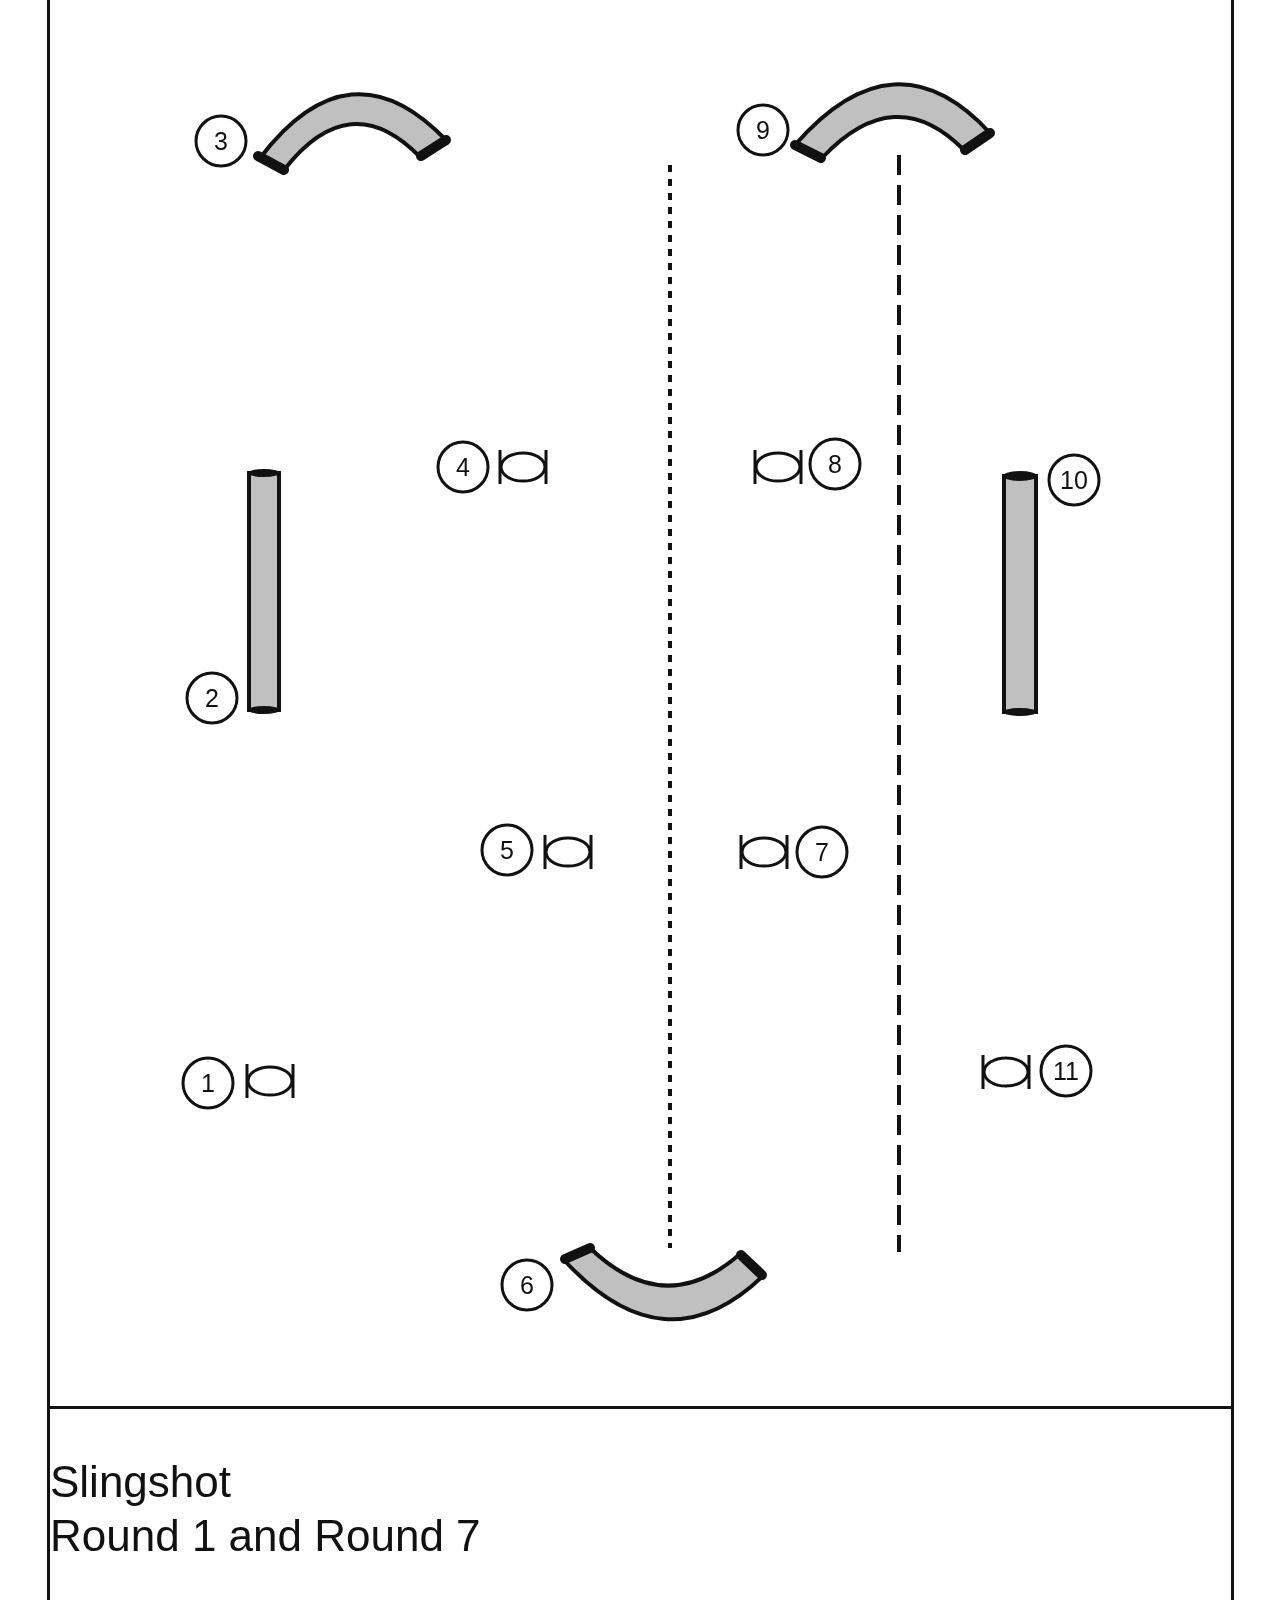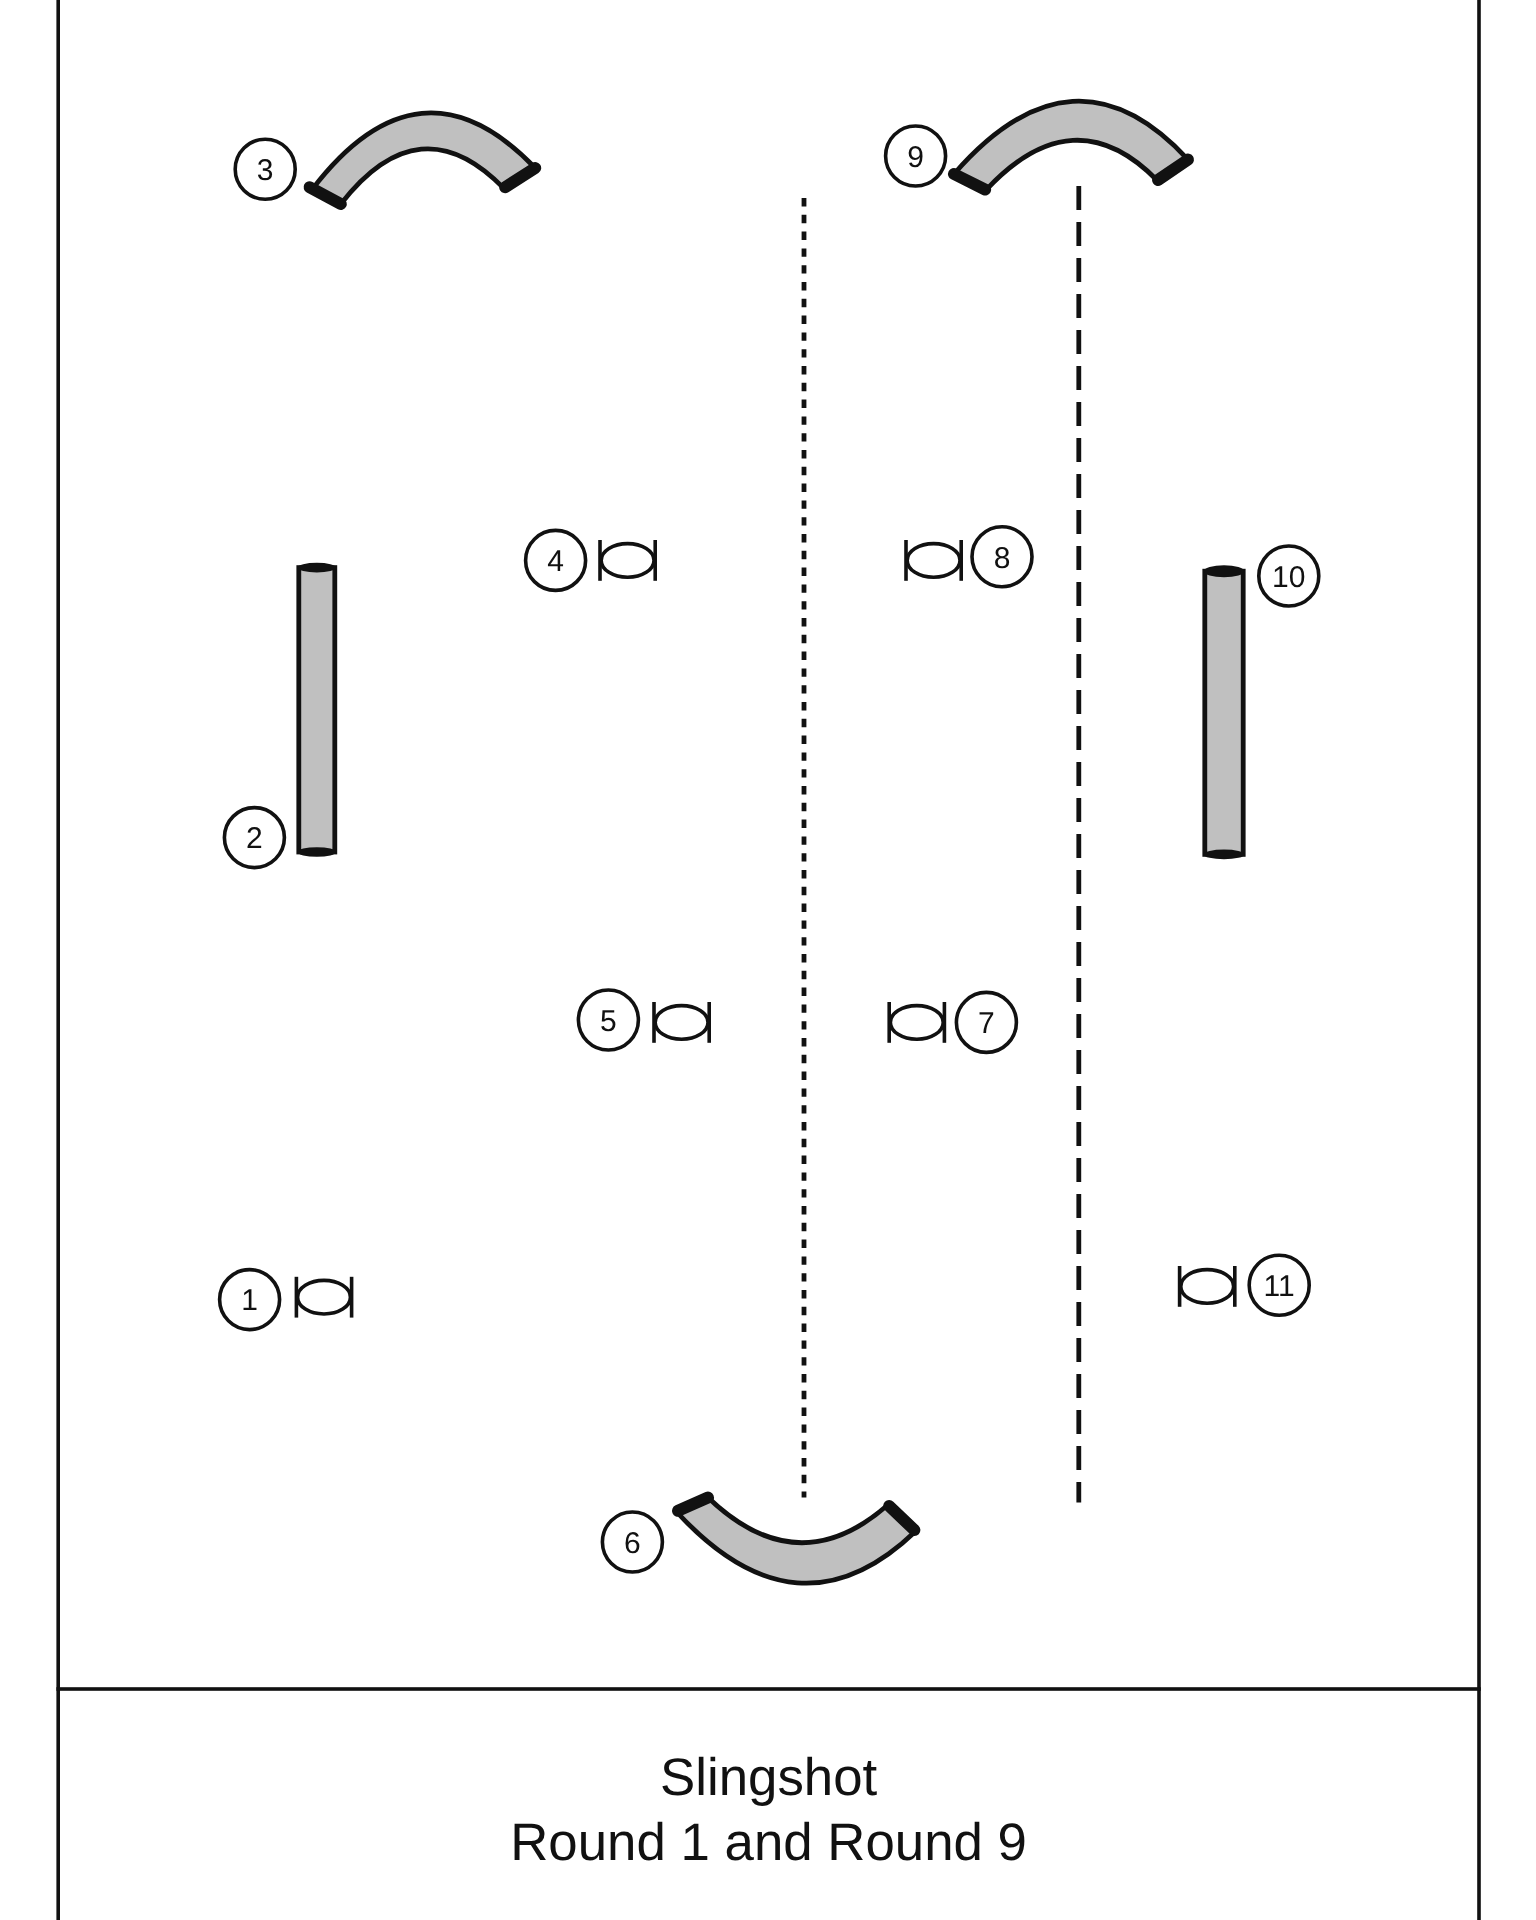--- a/index.html
+++ b/index.html
@@ -1,21 +1,21 @@
 <!DOCTYPE html>
 <html><head>
 <meta charset="utf-8">
 <style>
   html, body { margin: 0; padding: 0; background: #ffffff; }
   body { width: 1280px; height: 1600px; position: relative; overflow: hidden; font-family: "Liberation Sans", sans-serif; }
   #course { position: absolute; left: 0; top: 0; }
   .frame-left { position: absolute; left: 47px; top: 0; width: 3px; height: 1600px; background: #111; }
   .frame-right { position: absolute; left: 1231px; top: 0; width: 3px; height: 1600px; background: #111; }
   .divider { position: absolute; left: 47px; top: 1406px; width: 1187px; height: 3px; background: #111; }
-  .caption { position: absolute; left: 50px; width: 1181px; text-align: center; color: #111; font-size: 44px; line-height: 54px; }
+  .caption { position: absolute; left: 50px; width: 1181px; color: #111; font-size: 44px; line-height: 54px; }
   .caption-title { top: 1455px; }
   .caption-sub { top: 1509px; }
   .num-label { font-family: "Liberation Sans", sans-serif; font-size: 25px; fill: #111; }
 </style>
 </head>
 <body>
 
 <div class="frame-left"></div>
 <div class="frame-right"></div>
 <div class="divider"></div>
@@ -130,13 +130,13 @@
     <line x1="1029" y1="1055" x2="1029" y2="1089" stroke="#111" stroke-width="3"></line>
     <ellipse cx="1006" cy="1072" rx="22" ry="14" fill="none" stroke="#111" stroke-width="3"></ellipse>
   </g>
   <g>
     <circle cx="1066" cy="1071" r="25" fill="#fff" stroke="#111" stroke-width="3"></circle>
     <text class="num-label" x="1066" y="1080" text-anchor="middle">11</text>
   </g>
 </svg>
 
 <div class="caption caption-title">Slingshot</div>
-<div class="caption caption-sub">Round 1 and Round 9</div>
+<div class="caption caption-sub">Round 1 and Round 7</div>
 
 </body></html>

